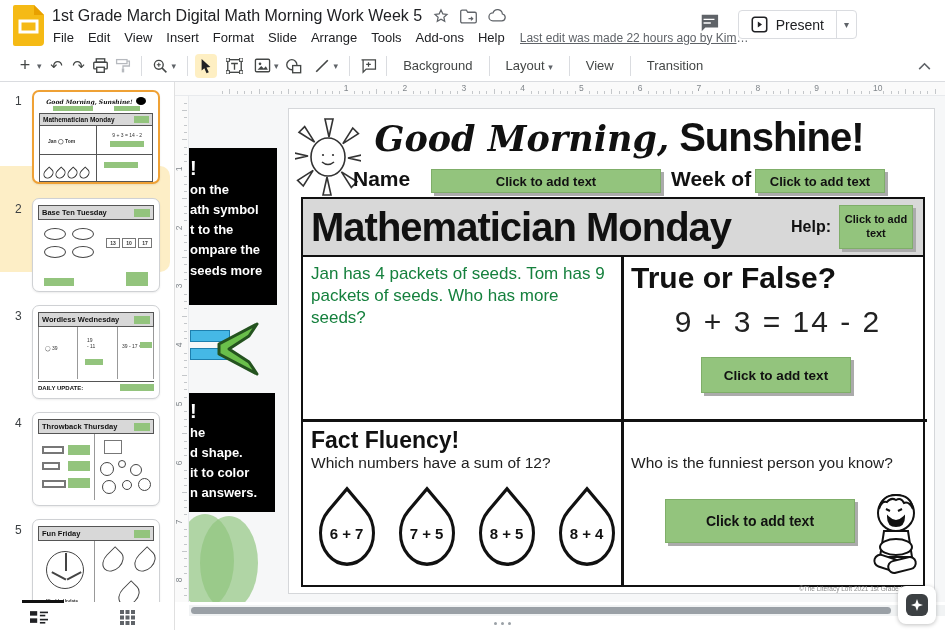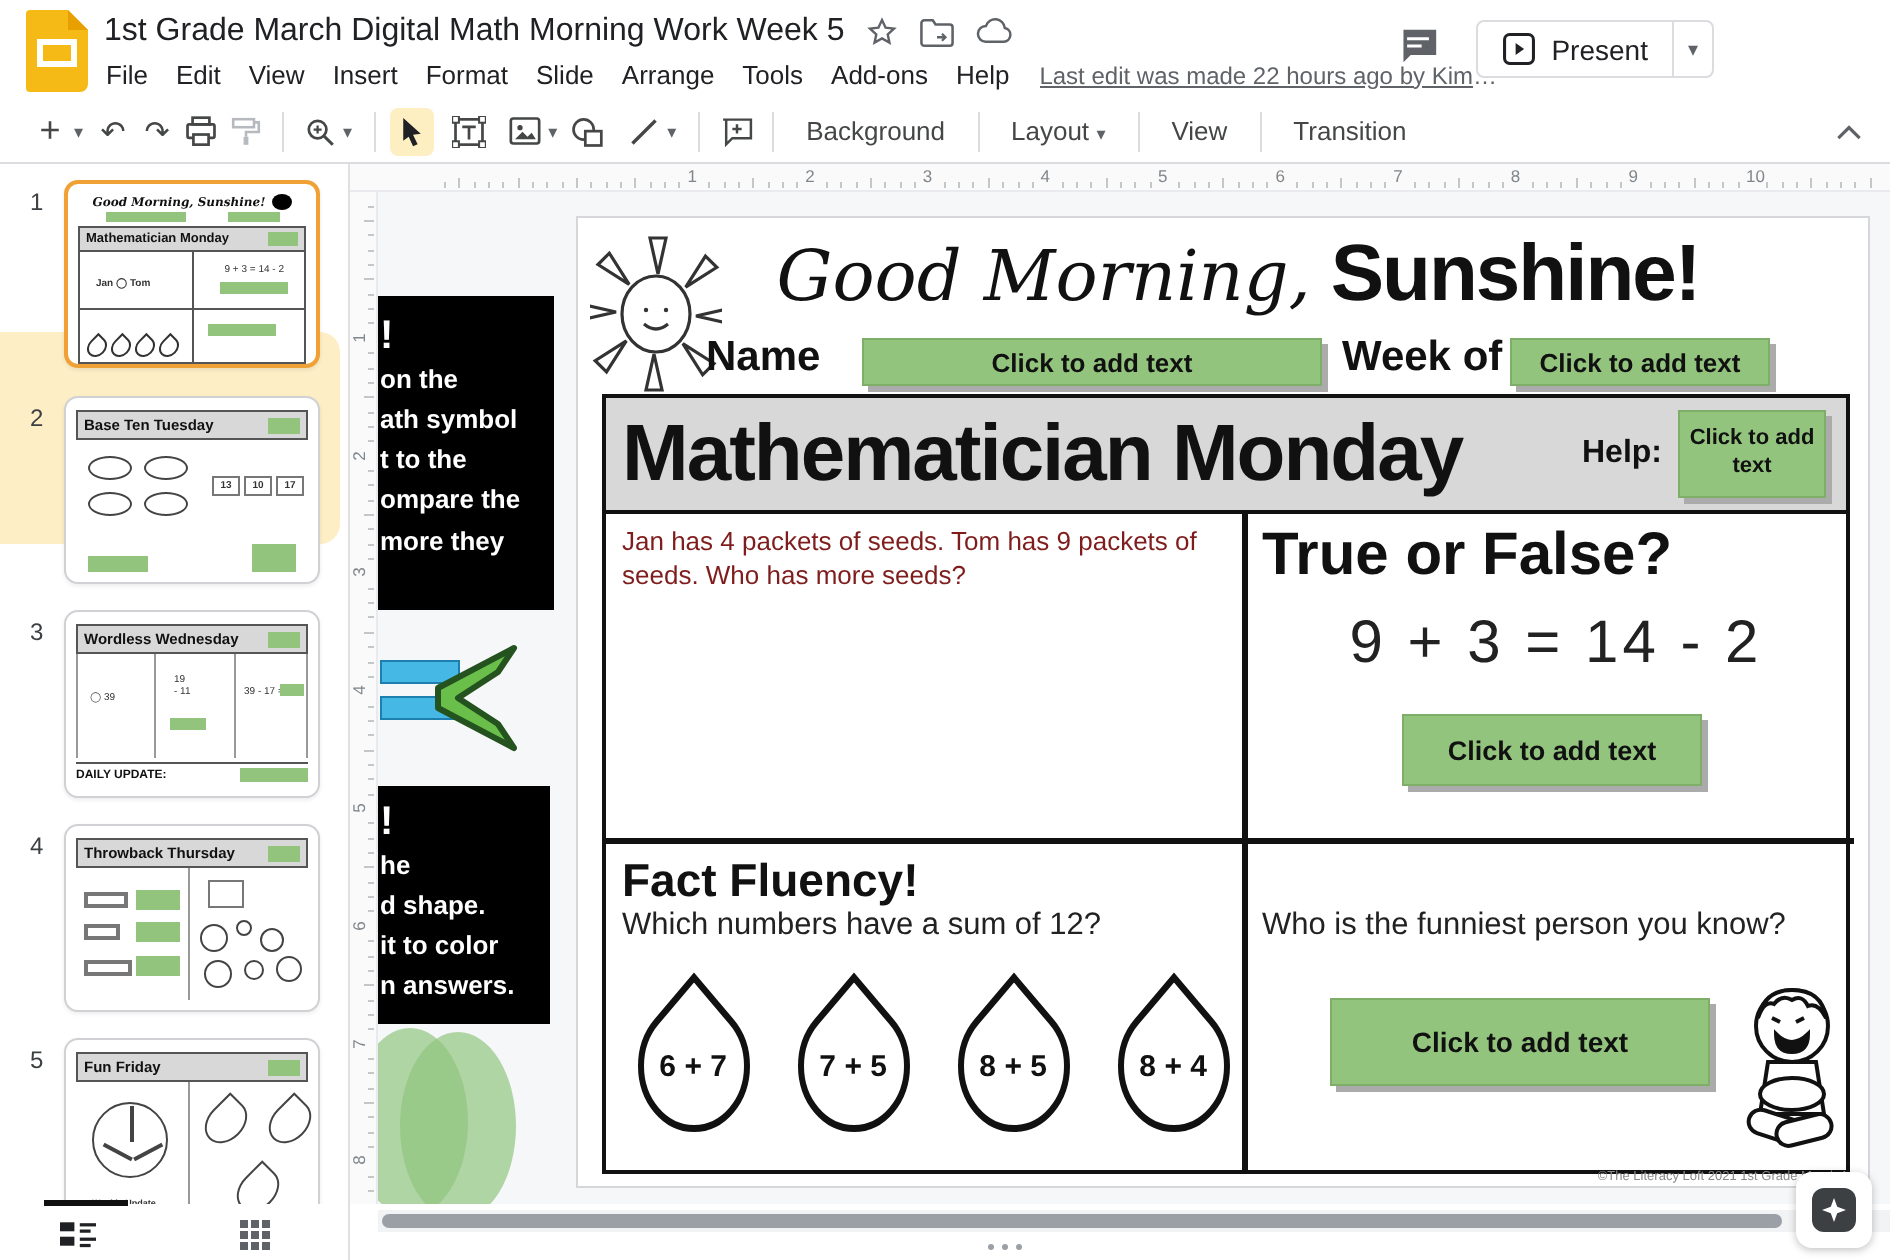--- a/index.html
+++ b/index.html
@@ -53,21 +53,21 @@
 
   
   .canvas{position:absolute;left:189px;top:96px;width:756px;height:506px;background:#f6f7f8;overflow:hidden;}
   .note{position:absolute;background:#000;color:#fff;font-weight:bold;overflow:hidden;}
   .note div{font-size:13px;line-height:1.55;white-space:nowrap;}
   .note .bang{font-size:20px;line-height:1.2;}
 
   .page{position:absolute;left:99px;top:12px;width:647px;height:486px;background:#fff;border:1px solid #d5d7da;}
 
   .gbox{background:#93c47d;border:1px solid #7fae69;box-shadow:3px 3px 0 #ababab;display:flex;align-items:center;justify-content:center;font-weight:bold;color:#111;cursor:pointer;}
-  .script{font-family:"DejaVu Serif",serif;font-style:italic;font-weight:normal;}
+  .script{font-family:"DejaVu Serif",serif;font-style:italic;font-weight:bold;}
   .blackhead{font-weight:bold;color:#111;}
 
   .daybar{position:absolute;left:12px;top:88px;width:624px;height:60px;background:#d8d8d8;border:2.5px solid #111;display:flex;align-items:center;}
   .cellgrid{position:absolute;left:12px;top:148px;width:624px;height:330px;border:2.5px solid #111;border-top:none;}
   .vdiv{position:absolute;left:318px;top:0;width:2.5px;height:330px;background:#111;}
   .hdiv{position:absolute;left:0;top:162px;width:624px;height:2.5px;background:#111;}
 
   .drop{width:56px;height:56px;border:3.5px solid #111;border-radius:0 50% 50% 50%;transform:scaleY(1.18) rotate(45deg);display:flex;align-items:center;justify-content:center;background:#fff;}
   .drop span{transform:rotate(-45deg) scaleY(.85);font-weight:bold;font-size:15px;color:#111;white-space:nowrap;}
 
@@ -549,21 +549,21 @@
   </div>
 
 <div class="canvas">
 
   <div class="note" style="left:0;top:52px;width:88px;height:157px;padding:8px 0 0 1px">
     <div class="bang">!</div>
     <div>on the</div>
     <div>ath symbol</div>
     <div>t to the</div>
     <div>ompare the</div>
-    <div>more they</div>
+    <div>seeds more</div>
   </div>
 
   <div class="abs" style="left:1px;top:234px">
     <div style="width:40px;height:12px;background:#45b8e6;border:1.5px solid #1d7fae;margin-bottom:6px"></div>
     <div style="width:40px;height:12px;background:#45b8e6;border:1.5px solid #1d7fae"></div>
   </div>
 
   <div class="abs" style="left:24px;top:226px">
     <svg width="46" height="54" viewBox="0 0 46 54">
         <path d="M44 2L6 22v10l38 20-8 -12L16 27 36 14z" fill="#6abf4b" stroke="#24531f" stroke-width="3" stroke-linejoin="round"></path>
@@ -623,21 +623,21 @@
       <div class="gbox" style="width:74px;height:44px;font-size:11px;text-align:center;line-height:1.25;margin-right:10px;padding:2px">
           <span>Click to add text</span>
         </div>
     </div>
 
     <div class="cellgrid">
       <div class="vdiv"></div>
         <div class="hdiv"></div>
 
       <div class="abs" style="left:8px;top:6px;width:300px">
-        <div style="font-size:13px;color:#7f1d1d;line-height:1.3">Jan has 4 packets of seeds. Tom has 9 packets of seeds. Who has more seeds?</div>
+        <div style="font-size:17px;color:#15803d;line-height:1.3">Jan has 4 packets of seeds. Tom has 9 packets of seeds. Who has more seeds?</div>
       </div>
 
       <div class="abs blackhead" style="left:328px;top:4px;font-size:30px">True or False?</div>
       <div class="abs" style="left:330px;top:48px;width:290px;text-align:center;font-size:30px;color:#222;letter-spacing:2px">9 + 3 = 14 - 2</div>
       <div class="gbox abs" style="left:398px;top:100px;width:150px;height:36px;font-size:13.5px">Click to add text</div>
 
       <div class="abs blackhead" style="left:8px;top:170px;font-size:23px">Fact Fluency!</div>
       <div class="abs" style="left:8px;top:197px;font-size:15.5px;color:#222">Which numbers have a sum of 12?</div>
       <div class="abs" style="left:16px;top:248px;width:296px;display:flex;justify-content:space-between">
         <div class="drop">

